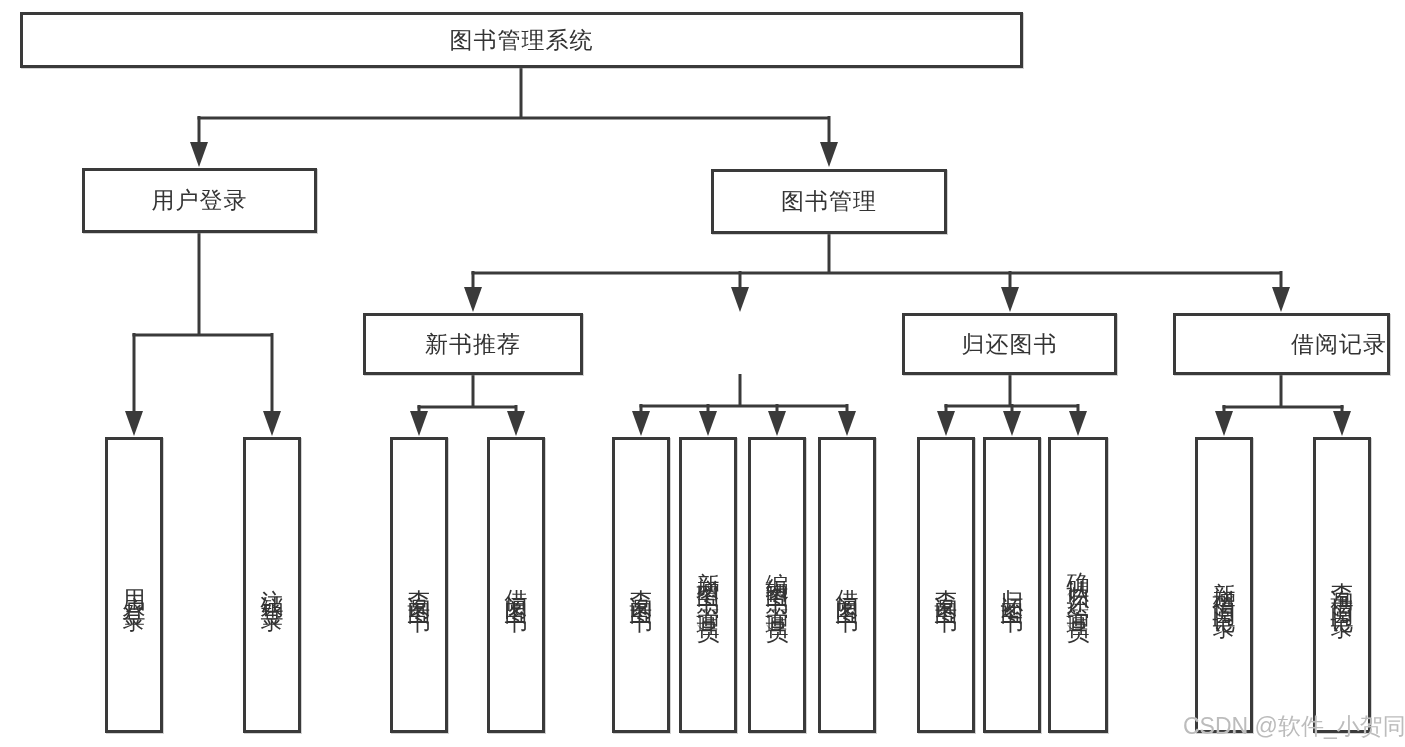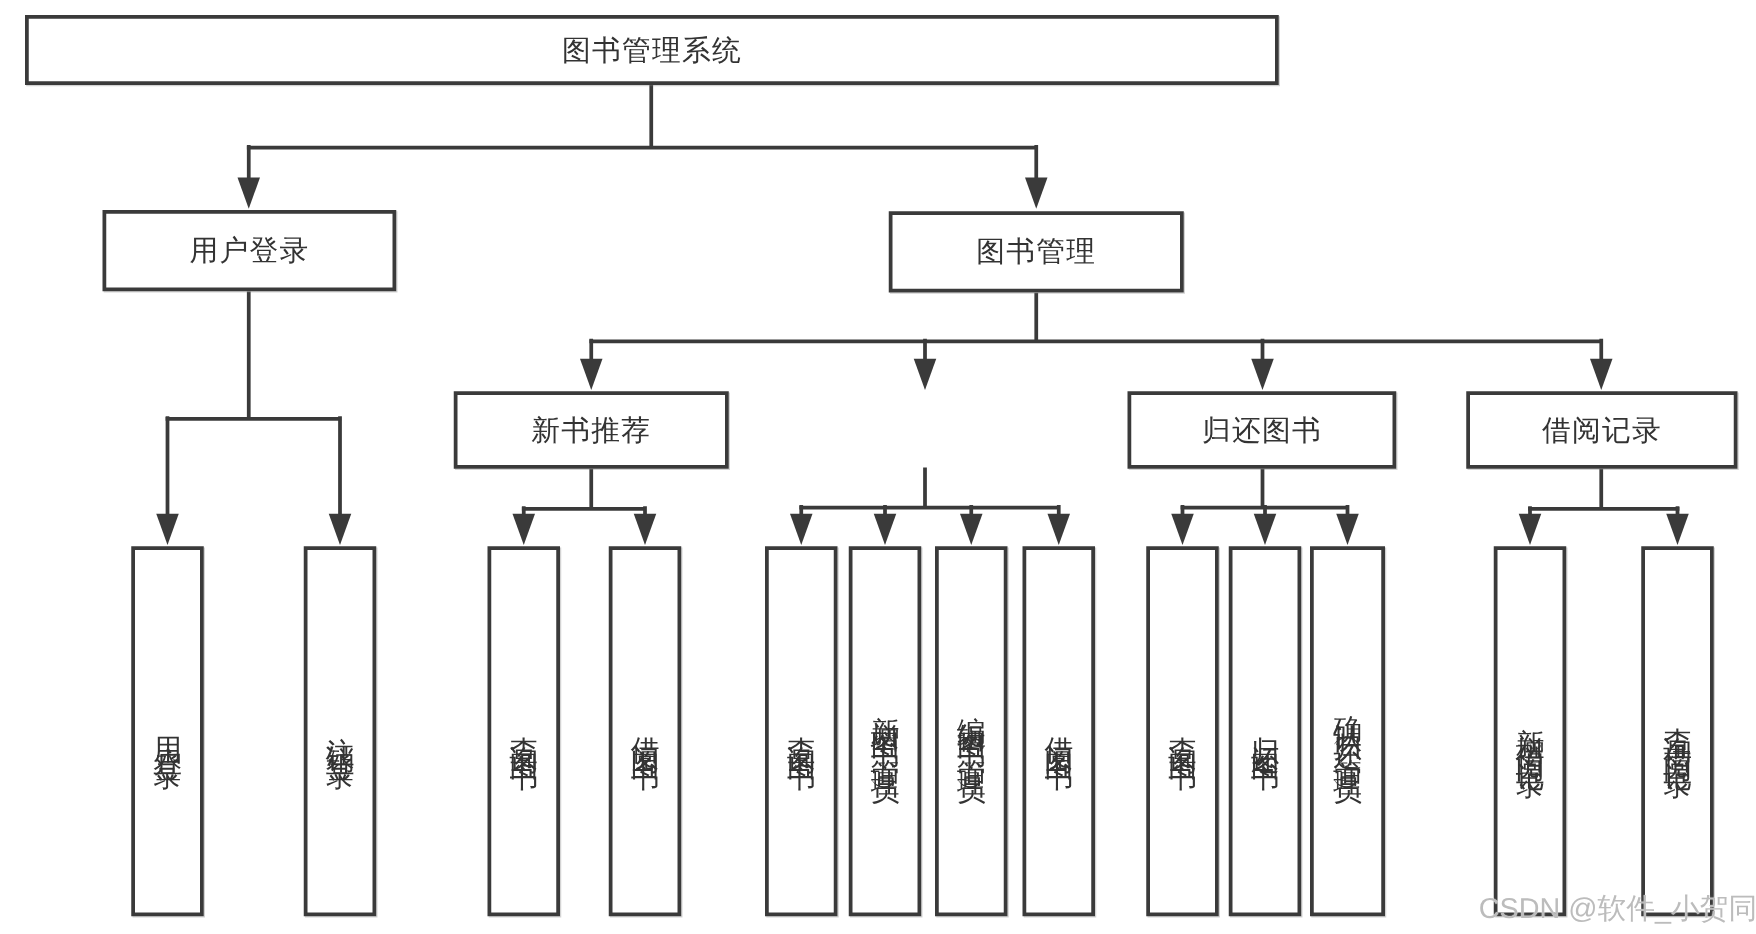--- a/index.html
+++ b/index.html
@@ -153,21 +153,21 @@
   <div class="hbox" style="left:363px; top:313px; width:220px; height:62px;">
     <span>新书推荐</span>
   </div>
 
   <div class="hbox" style="left:711px; top:169px; width:236px; height:65px;">
     <span>图书管理</span>
   </div>
   <div class="hbox" style="left:902px; top:313px; width:215px; height:62px;">
     <span>归还图书</span>
   </div>
-  <div class="hbox" style="left:1173px; top:313px; width:217px; height:62px;">
+  <div class="hbox" style="left:1173px; top:313px; width:217px; height:62px;justify-content:flex-end;">
     <span>借阅记录</span>
   </div>
 
   <div class="vbox" style="left:105px;">
     <span class="vtext">用户登录</span>
   </div>
   <div class="vbox" style="left:243px;">
     <span class="vtext">注销登录</span>
   </div>
   <div class="vbox" style="left:390px;">

